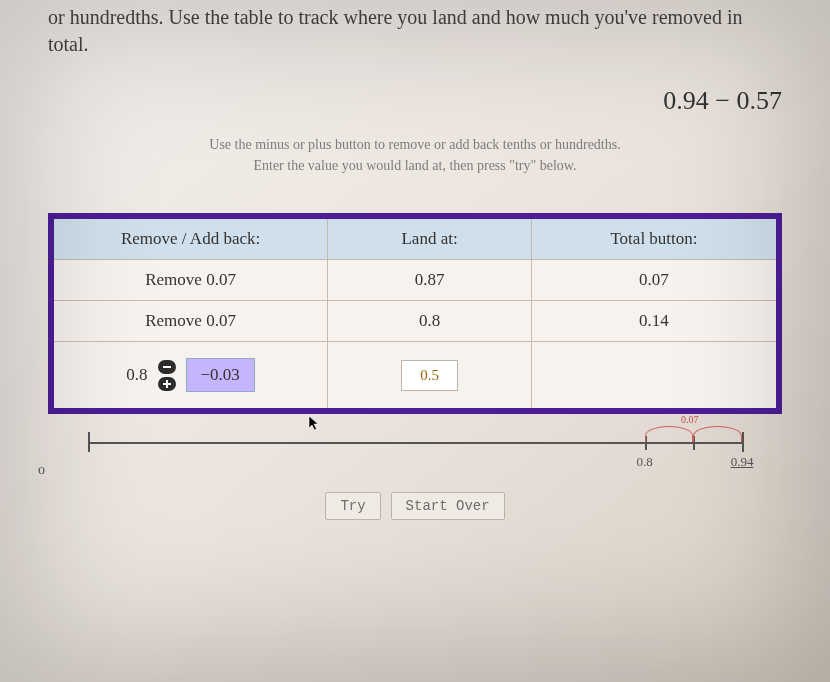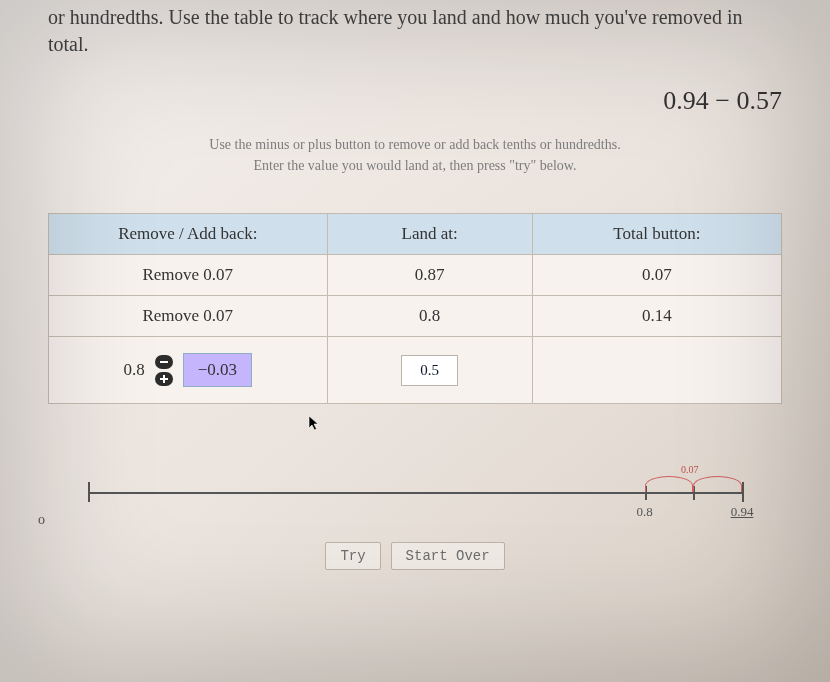--- a/index.html
+++ b/index.html
@@ -38,22 +38,21 @@
       text-align: center;
       font-size: 14px;
       color: #7d7d7d;
       line-height: 1.5;
       margin-bottom: 37px;
     }
     .tbl {
       width: 100%;
       border-collapse: collapse;
       background: #f7f2ee;
-      border: 1px solid #4c1d95;
-      margin-bottom: 60px;
+      border: 6px solid #4c1d95;
     }
     .tbl th, .tbl td {
       border: 1px solid #c4bbb0;
       padding: 10px 8px;
       text-align: center;
       font-weight: normal;
       font-size: 17px;
       color: #333;
     }
     .tbl th {
@@ -89,21 +88,21 @@
       border: 1px solid #8faec6;
       padding: 6px 14px;
       font-size: 17px;
       color: #333;
     }
     .landat-box {
       background: #fff;
       border: 1px solid #bdb3a8;
       padding: 6px 18px;
       font-size: 15px;
-      color: #0f172a;
+      color: #a16207;
       display: inline-block;
     }
     .numline-wrap {
       position: relative;
       margin: 0 40px 18px 40px;
       height: 60px;
     }
     .numline {
       position: absolute;
       top: 28px;

